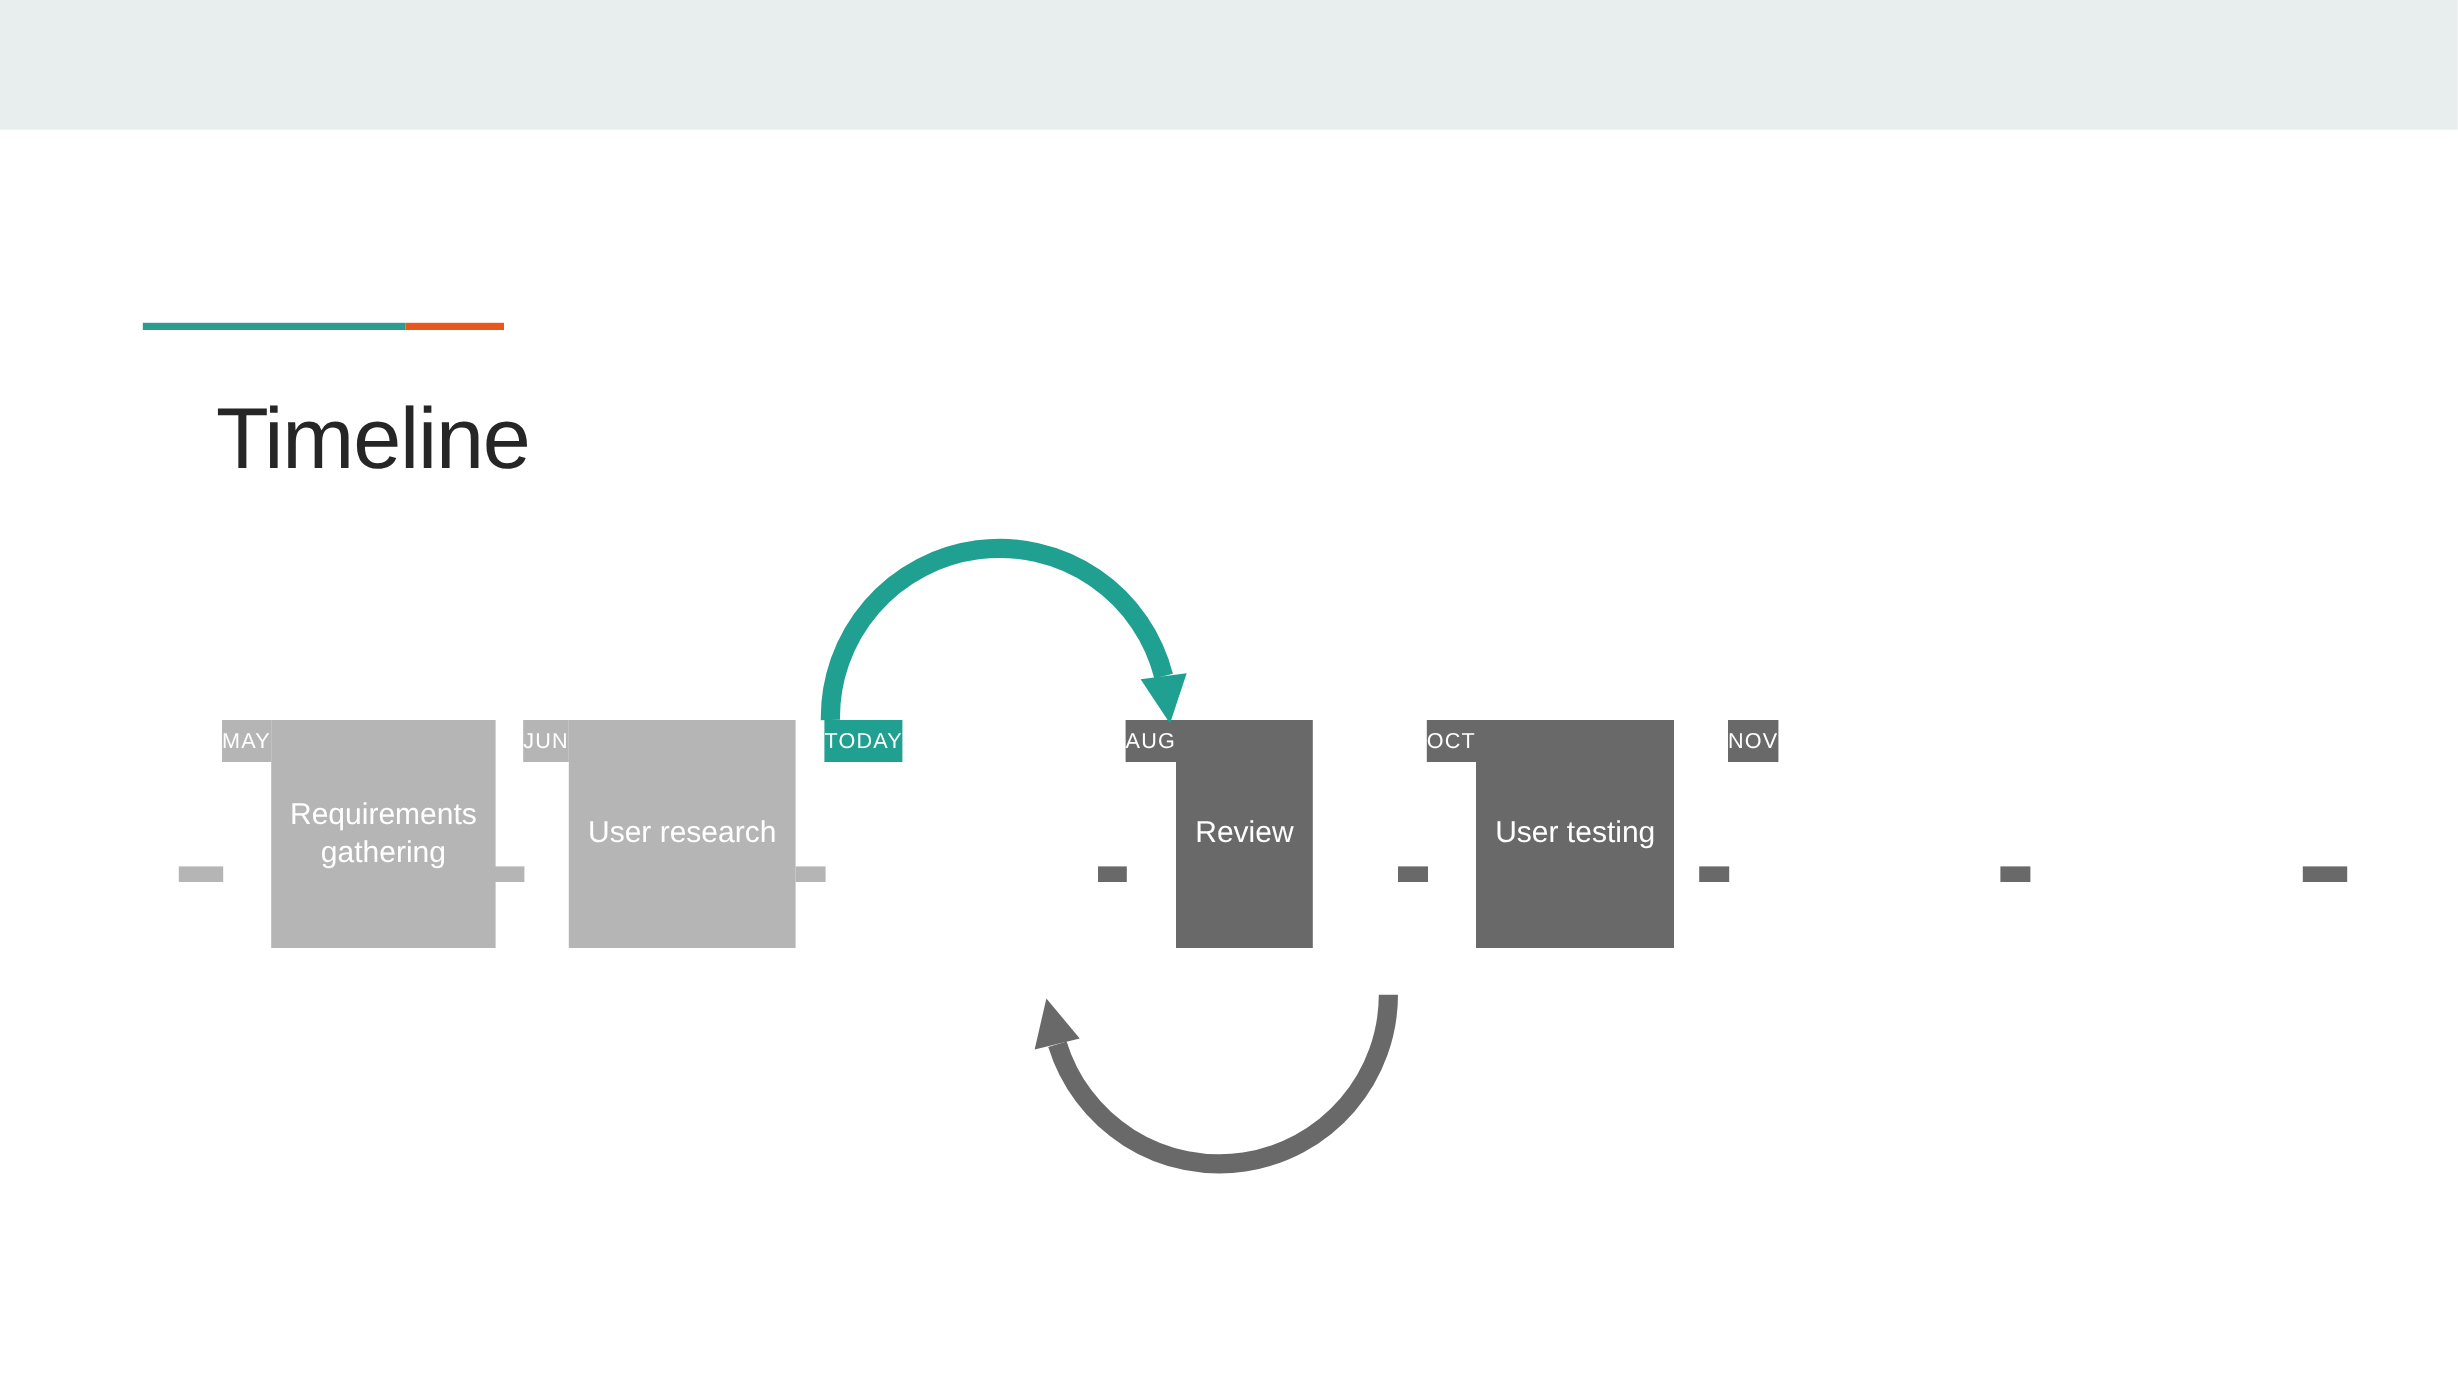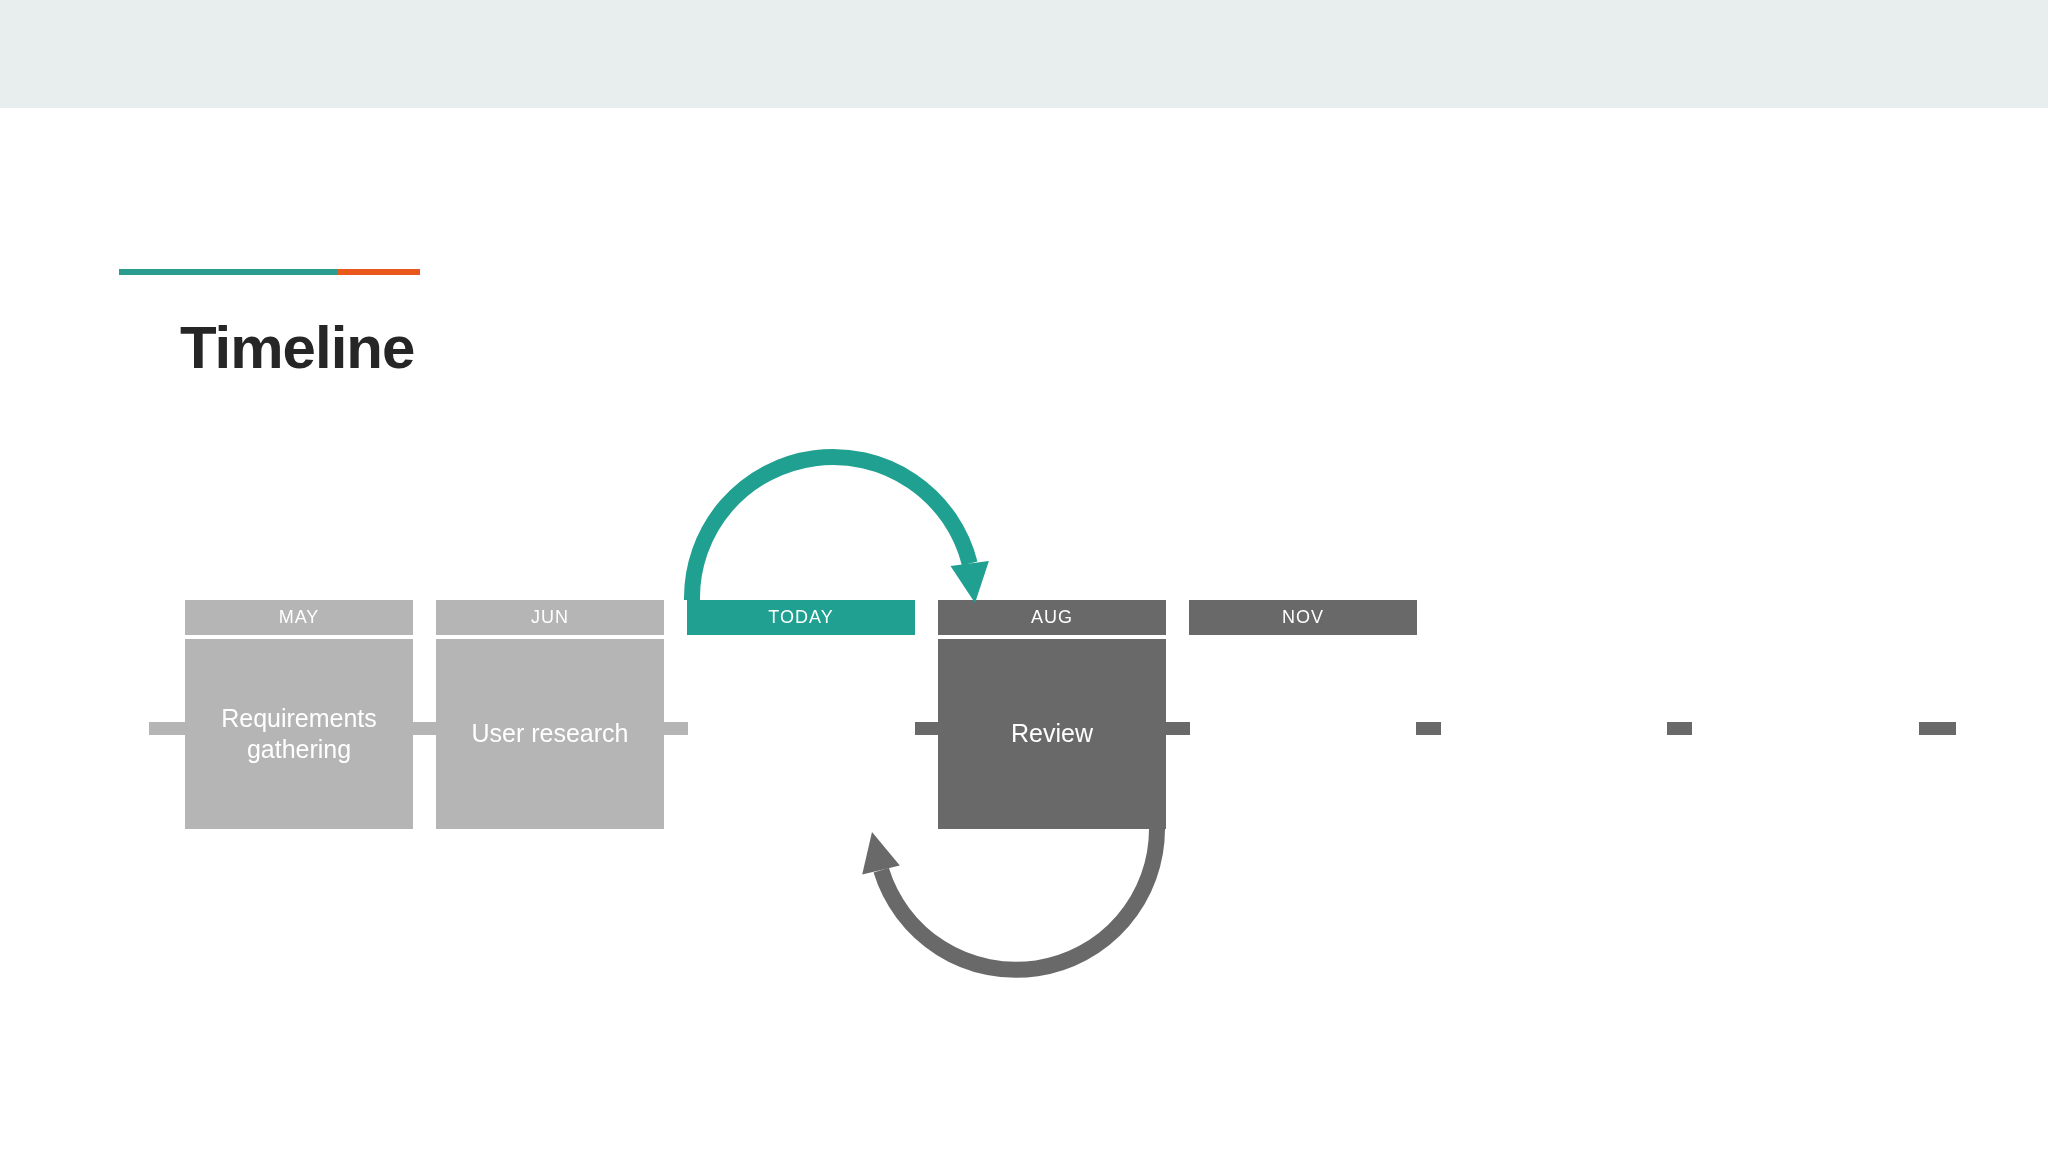--- a/index.html
+++ b/index.html
@@ -10,27 +10,27 @@
   }
   .slide{position:absolute;left:0;top:0;width:2048px;height:1152px;}
 
   .top-band{position:absolute;left:0;top:0;width:2048px;height:108px;background:var(--band,#e8edee);}
 
   .accent-bar{position:absolute;left:119px;top:269px;width:301px;height:6px;display:flex;}
   .accent-bar .seg-teal{width:219px;height:6px;background:var(--accent-teal,#2a9d8f);}
   .accent-bar .seg-orange{width:82px;height:6px;background:var(--accent-orange,#e8581c);}
 
   .title{
-    position:absolute;left:180px;top:318px;
-    font-size:60px;font-weight:bold;letter-spacing:-1px;line-height:1;
+    position:absolute;left:180px;top:330px;
+    font-size:72px;font-weight:normal;letter-spacing:-1px;line-height:1;
     color:var(--title-text,#262626);
   }
 
   .stages{position:absolute;left:185px;top:600px;display:flex;gap:23px;}
-  .stage{width:228px;display:flex;flex-direction:column;}
+  .stage{width:228px;display:flex;}
   .stage-month{
     height:35px;margin-bottom:4px;display:flex;align-items:center;justify-content:center;
     font-size:18px;letter-spacing:1px;color:var(--stage-text,#ffffff);
   }
   .stage-label{
     height:190px;box-sizing:border-box;padding:0 16px;
     display:flex;align-items:center;justify-content:center;text-align:center;
     font-size:25px;line-height:1.25;color:var(--stage-text,#ffffff);
   }
   .stage.light .stage-month,.stage.light .stage-label{background:var(--stage-light,#b5b5b5);}
@@ -90,20 +90,24 @@
       <div class="stage-label">User research</div>
     </div>
     <div class="stage active">
       <div class="stage-month">TODAY</div>
     </div>
     <div class="stage dark">
       <div class="stage-month">AUG</div>
       <div class="stage-label">Review</div>
     </div>
     <div class="stage dark">
+      <div class="stage-month">OCT</div>
+      <div class="stage-label">User testing</div>
+    </div>
+    <div class="stage dark">
       <div class="stage-month">NOV</div>
     </div>
   </div>
 
   <svg class="arc-layer" viewBox="0 0 2048 1152" xmlns="http://www.w3.org/2000/svg">
     <g>
       <path d="M 692 600 A 141 141 0 0 1 969.7 563.5" fill="none" stroke-width="16" class="arc-teal" style="stroke: rgb(31, 160, 144);"></path>
       <polygon points="950.5,566 988.9,561 975,603" class="head-teal" style="fill: rgb(31, 160, 144);"></polygon>
     </g>
     <g>

